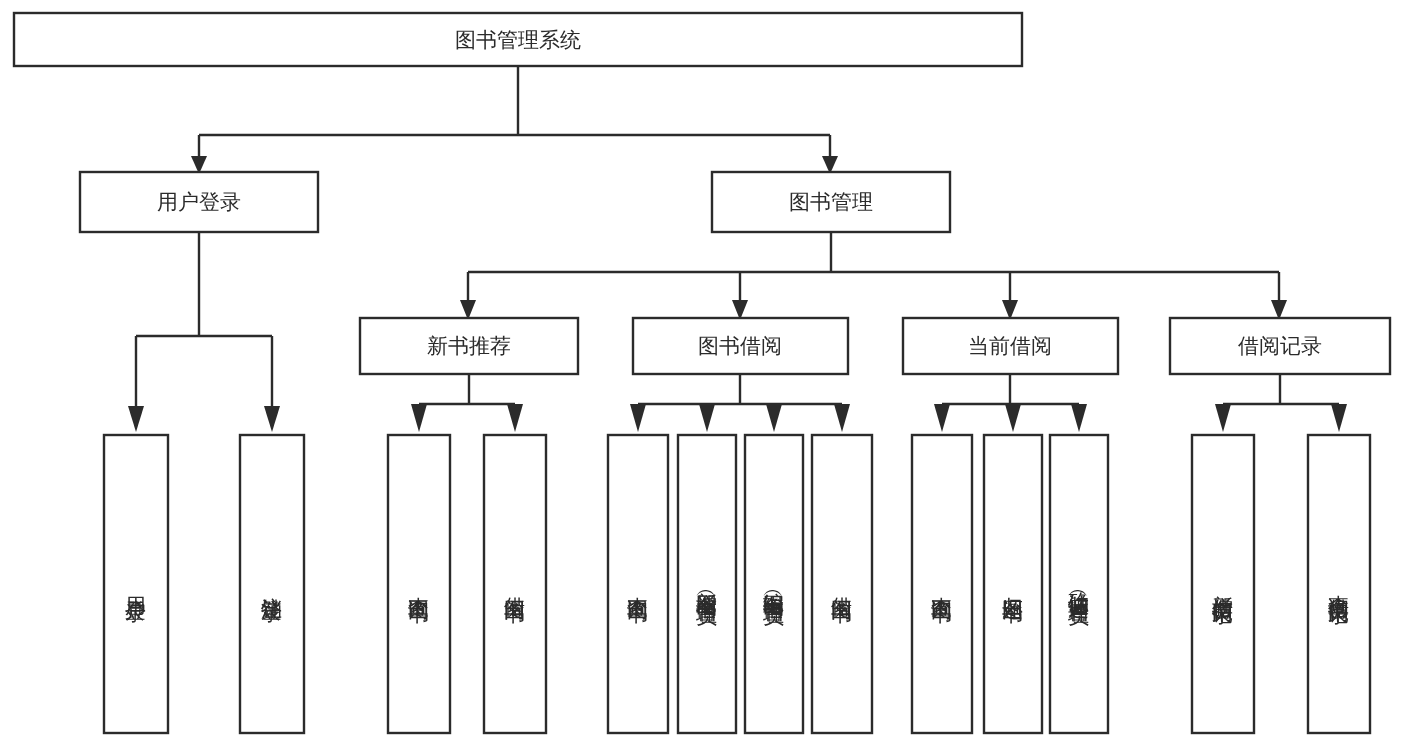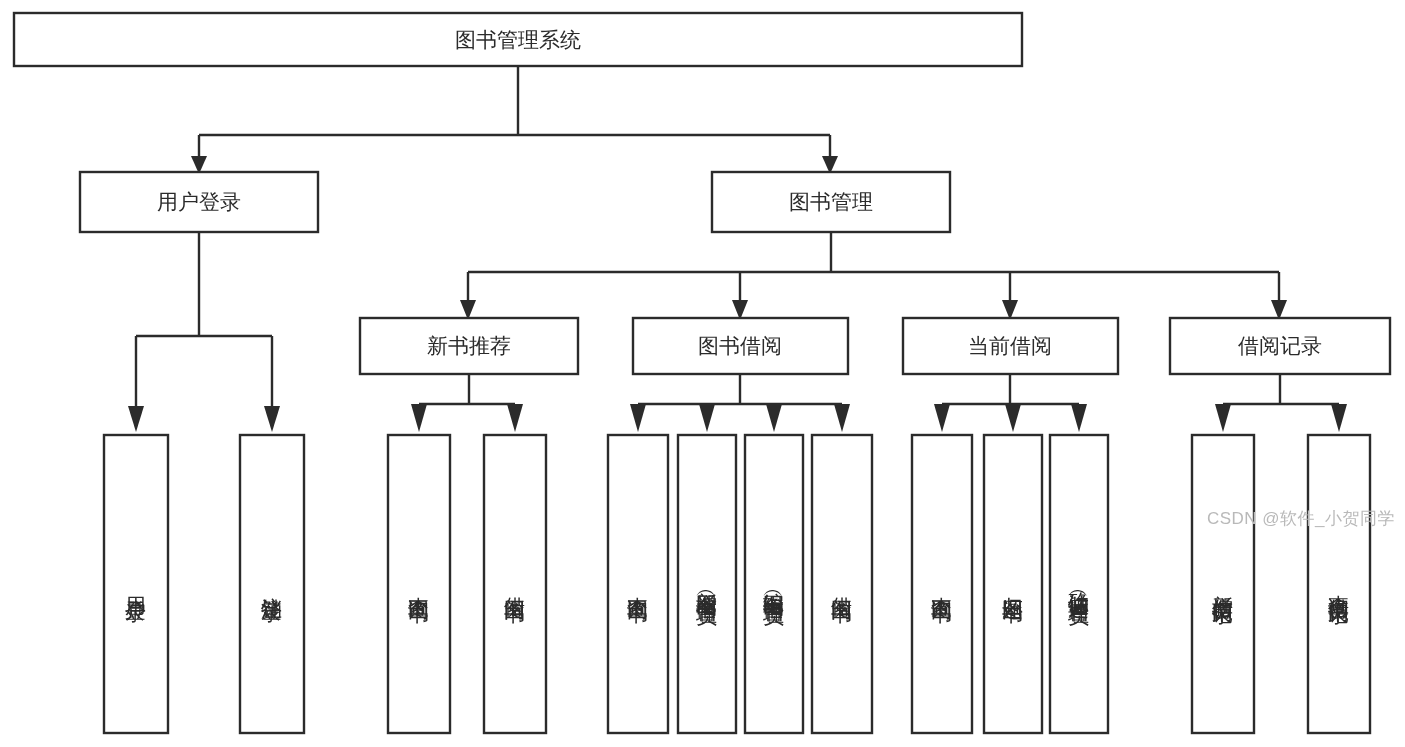--- a/index.html
+++ b/index.html
@@ -182,14 +182,13 @@
   <div class="vlabel" style="left:608px;  top:435px; width:60px;  height:298px;">查询图书</div>
   <div class="vlabel" style="left:678px;  top:435px; width:58px;  height:298px;">新增图书（管理员）</div>
   <div class="vlabel" style="left:745px;  top:435px; width:58px;  height:298px;">编辑图书（管理员）</div>
   <div class="vlabel" style="left:812px;  top:435px; width:60px;  height:298px;">借阅图书</div>
   <div class="vlabel" style="left:912px;  top:435px; width:60px;  height:298px;">查询图书</div>
   <div class="vlabel" style="left:984px;  top:435px; width:58px;  height:298px;">归还图书</div>
   <div class="vlabel" style="left:1050px; top:435px; width:58px;  height:298px;">确认归还（管理员）</div>
   <div class="vlabel" style="left:1192px; top:435px; width:62px;  height:298px;">新增借阅记录</div>
   <div class="vlabel" style="left:1308px; top:435px; width:62px;  height:298px;">查询借阅记录</div>
 
-  <div class="watermark">CSDN @软件_小贺同学</div>
 </div>
 
 </body></html>

